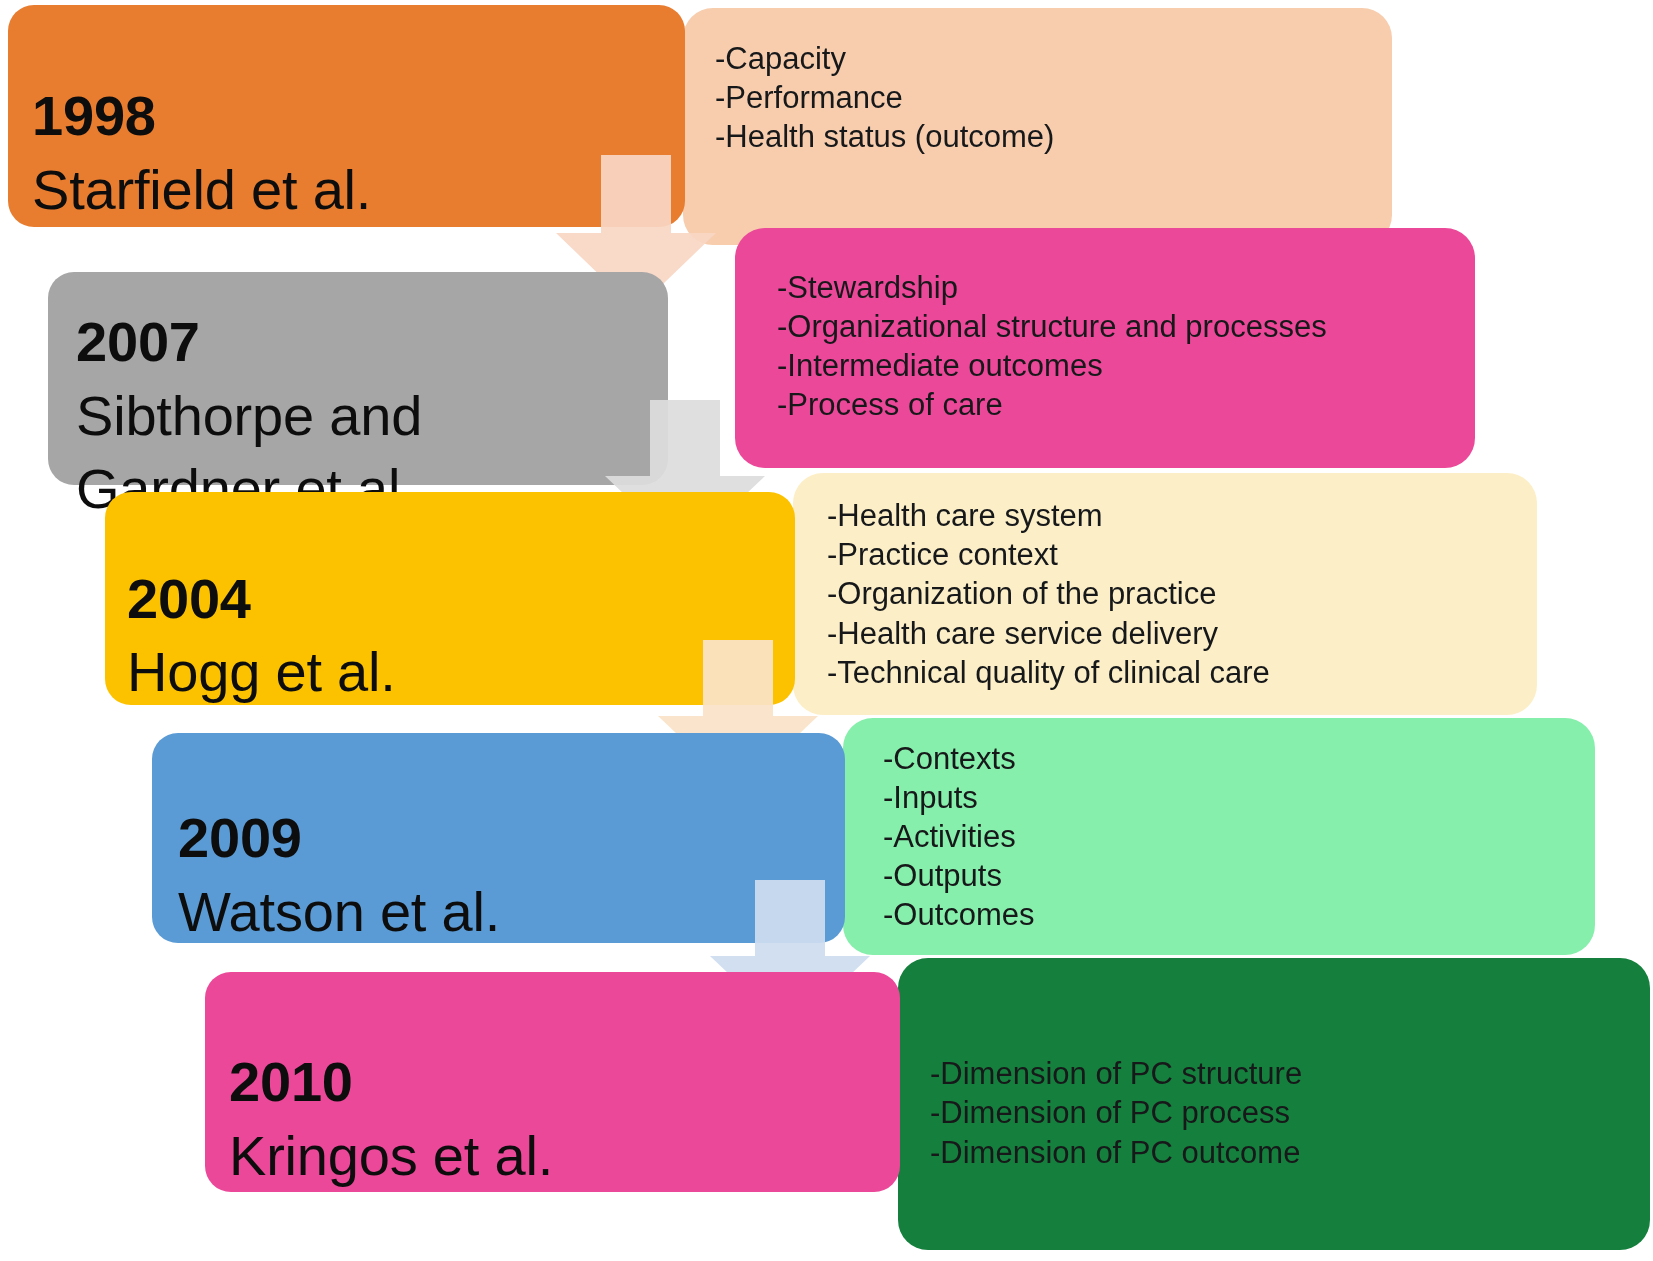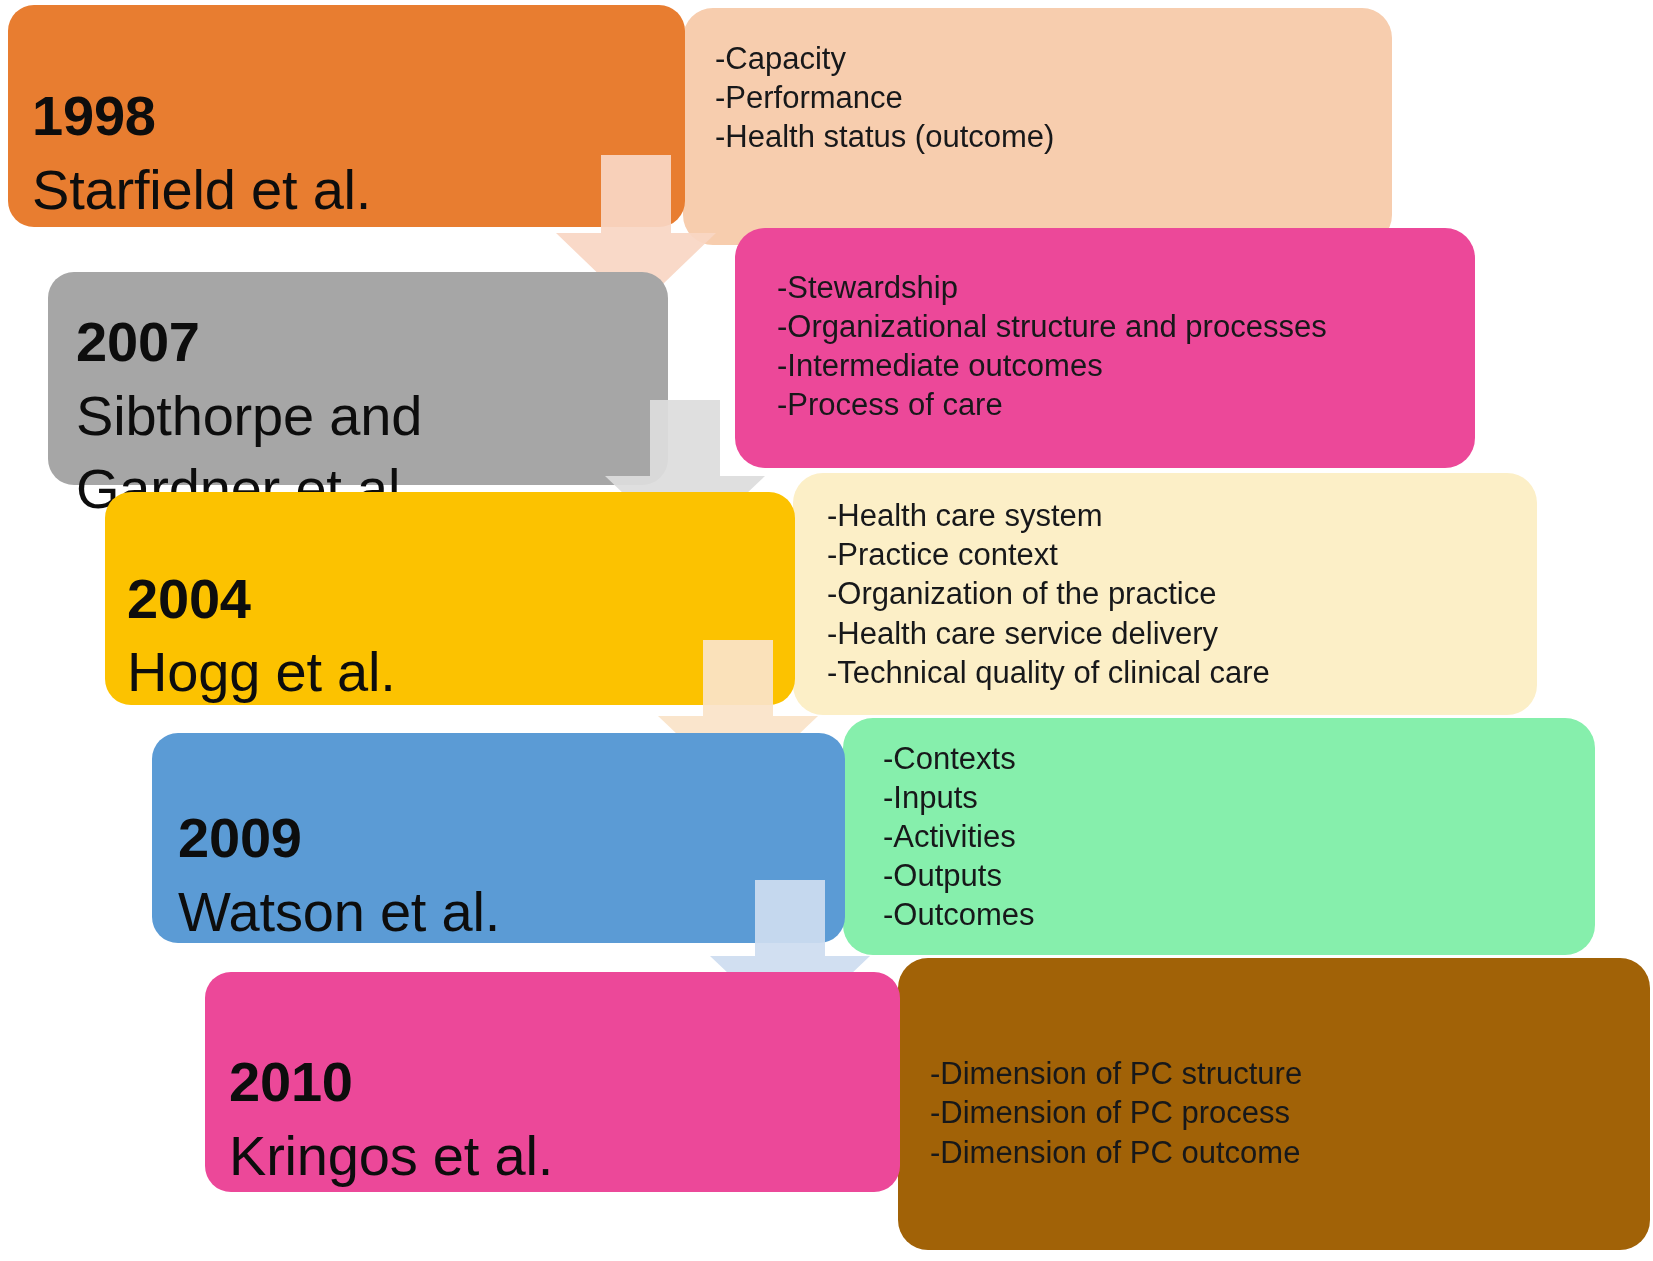--- a/index.html
+++ b/index.html
@@ -169,21 +169,21 @@
 
     <div class="arrow" style="left:710px; top:880px; width:160px; height:152px;">
       <svg width="160" height="152" viewBox="0 0 160 152">
         <polygon points="45,0 115,0 115,76 160,76 80,152 0,76 45,76" fill="#CDDDF0" opacity="0.93"></polygon>
       </svg>
     </div>
   </div>
 
   <div class="stage">
 
-    <div class="detail-panel" style="left:898px; top:958px; width:752px; height:292px; background:#a16207; padding-left:32px;">
+    <div class="detail-panel" style="left:898px; top:958px; width:752px; height:292px; background:#15803d; padding-left:32px;">
       <ul class="detail-list" style="margin-top:18px;">
         <li>-Dimension of PC structure</li>
         <li>-Dimension of PC process</li>
         <li>-Dimension of PC outcome</li>
       </ul>
     </div>
 
     <div class="label-box" style="left:205px; top:972px; width:695px; height:220px; background:#ec4899; padding-left:24px;">
       <div class="label-text">
         <span class="yr">2010</span>

